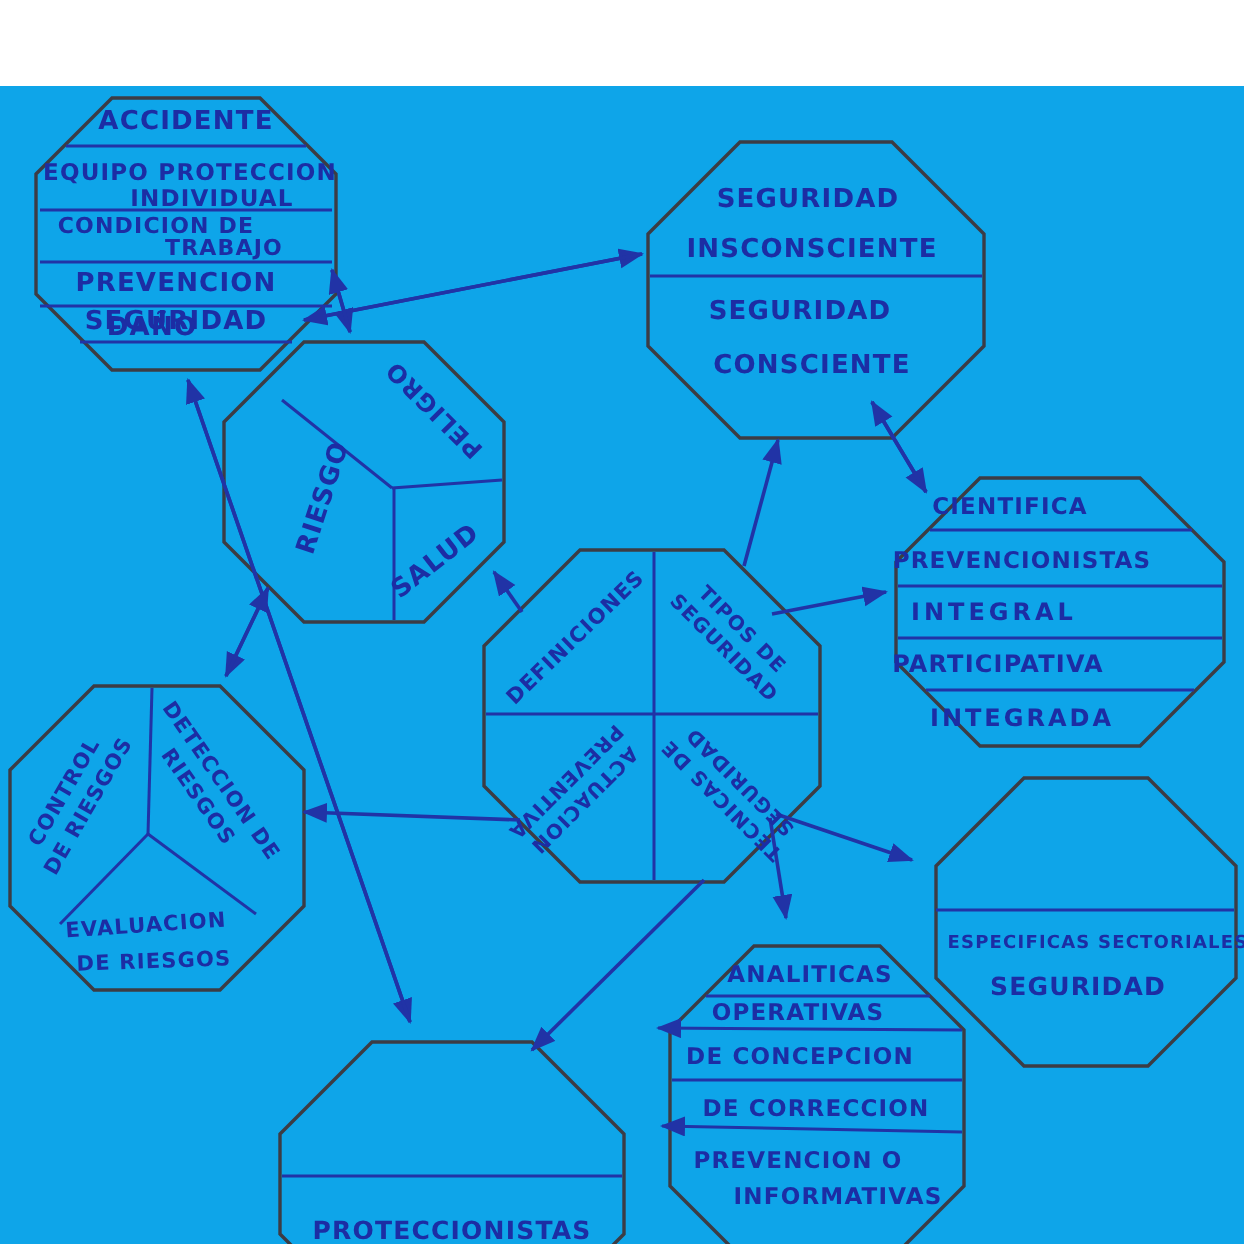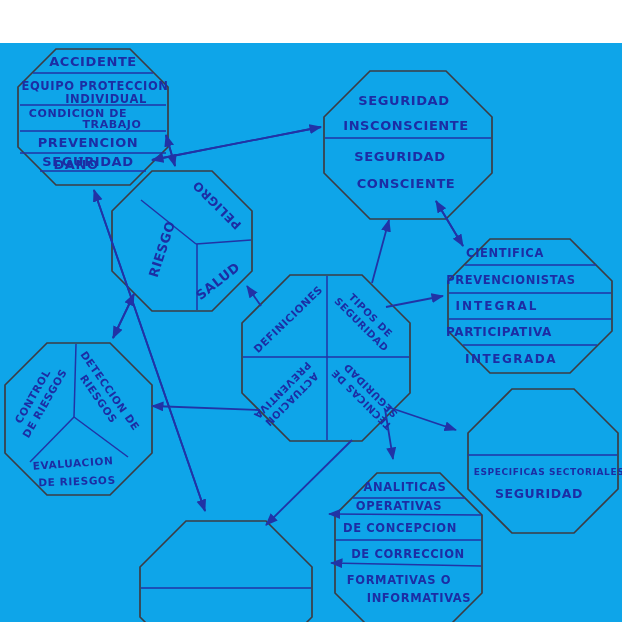--- a/index.html
+++ b/index.html
@@ -139,17 +139,18 @@
   <div class="t" style="left:73px;top:420px;font-size:10.5px;transform:translate(-50%,-50%) rotate(-4deg)">EVALUACION</div>
   <div class="t" style="left:77px;top:438px;font-size:10.5px;transform:translate(-50%,-50%) rotate(-2deg)">DE RIESGOS</div>
 
   <div class="t" style="left:549px;top:429px;font-size:9px">ESPECIFICAS SECTORIALES</div>
   <div class="t" style="left:539px;top:450px;font-size:12.5px">SEGURIDAD</div>
 
   <div class="t" style="left:405px;top:444px;font-size:11.5px">ANALITICAS</div>
   <div class="t" style="left:399px;top:463px;font-size:11.5px">OPERATIVAS</div>
   <div class="t" style="left:400px;top:485px;font-size:11.5px">DE CONCEPCION</div>
   <div class="t" style="left:408px;top:511px;font-size:11.5px">DE CORRECCION</div>
-  <div class="t" style="left:399px;top:537px;font-size:11.5px">FORMATIVAS O</div>
+  <div class="t" style="left:399px;top:537px;font-size:11.5px">PREVENCION O</div>
   <div class="t" style="left:419px;top:555px;font-size:11.5px">INFORMATIVAS</div>
 
+  <div class="t" style="left:226px;top:572px;font-size:12.5px">PROTECCIONISTAS</div>
 
 </div>
 
 </body></html>

